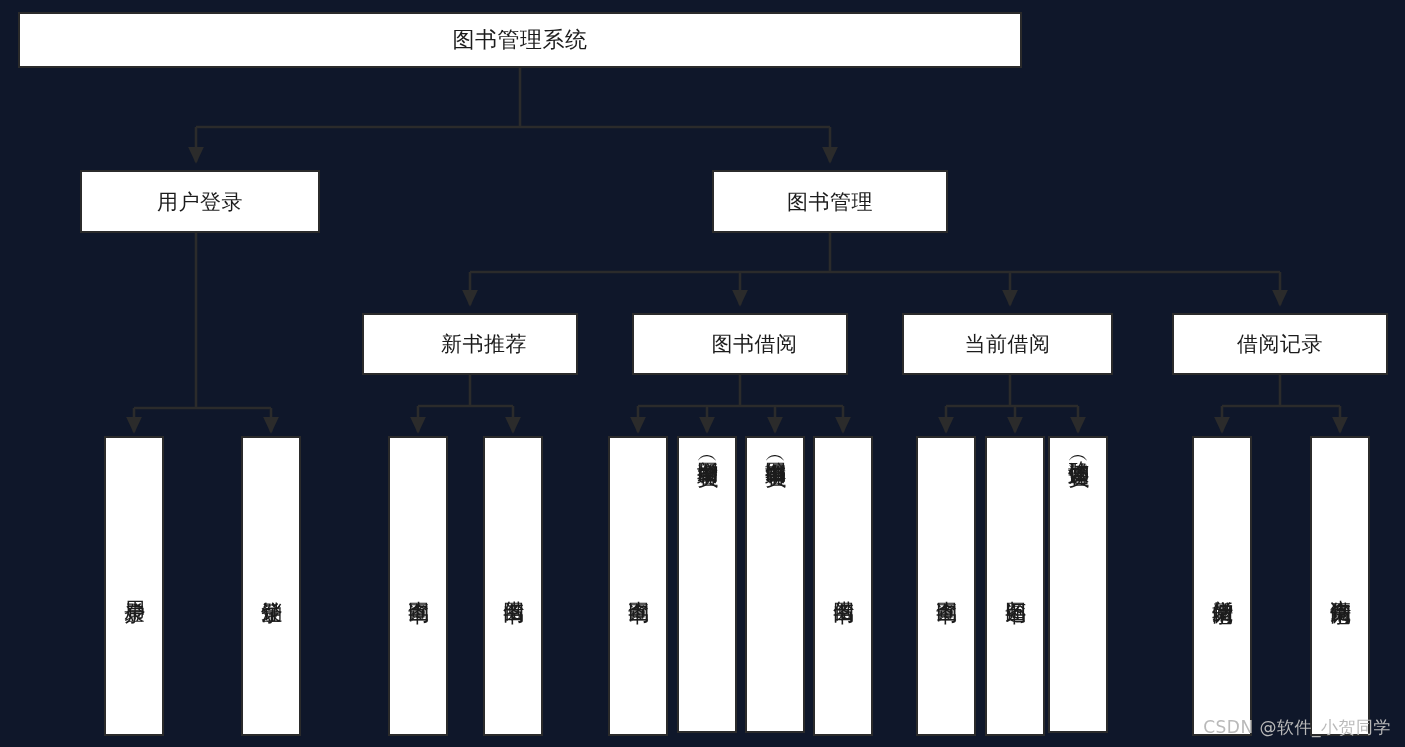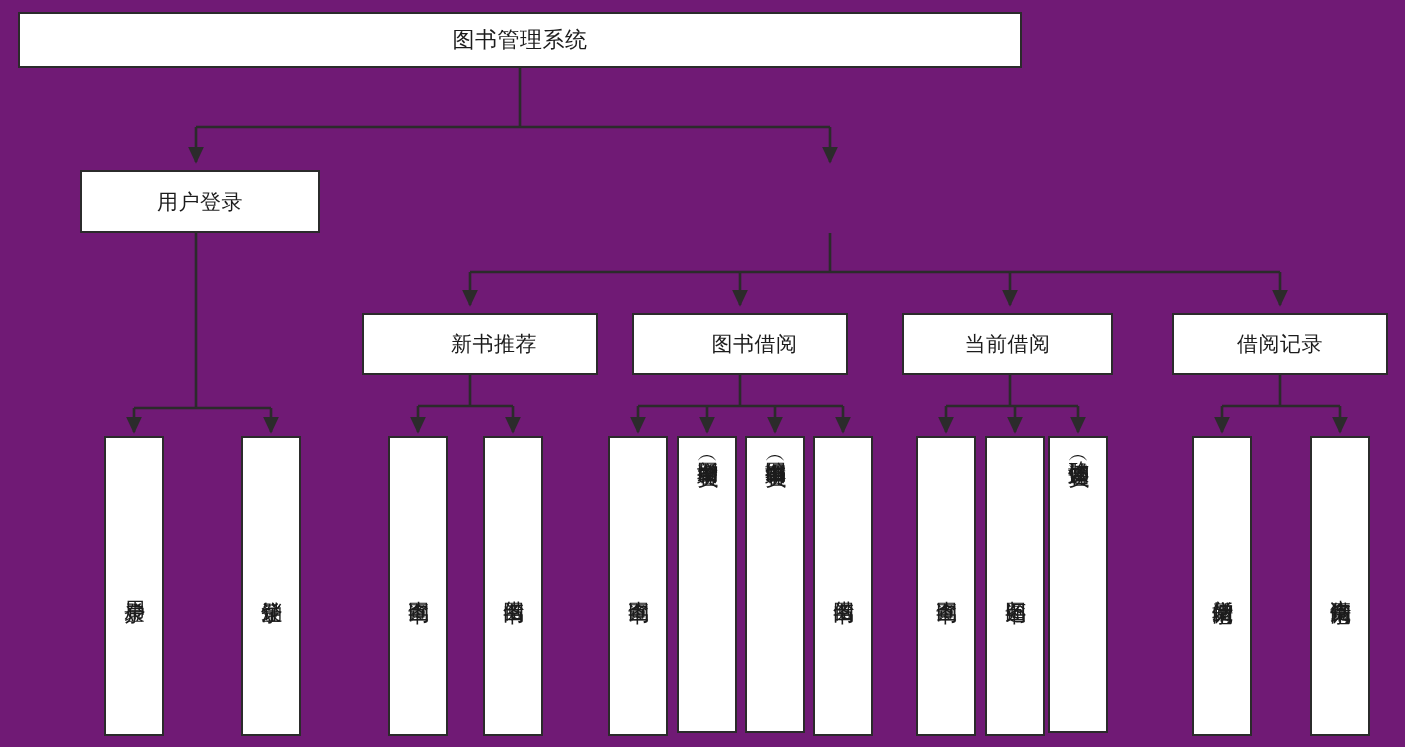--- a/index.html
+++ b/index.html
@@ -7,21 +7,21 @@
     padding: 0;
     background: #ffffff;
   }
   body {
     font-family: "DejaVu Sans", "Liberation Sans", sans-serif;
   }
   #canvas {
     position: relative;
     width: 1405px;
     height: 747px;
-    background: #701a75;
+    background: #0f172a;
     overflow: hidden;
   }
   #wires {
     position: absolute;
     left: 0;
     top: 0;
     width: 1405px;
     height: 747px;
     pointer-events: none;
   }
@@ -126,22 +126,25 @@
     </g>
   </svg>
 
   <div class="node root-node" style="left:18px; top:12px; width:1004px; height:56px;">
     <span>图书管理系统</span>
   </div>
 
   <div class="node h-node" style="left:80px; top:170px; width:240px; height:63px;">
     <span>用户登录</span>
   </div>
-
-  <div class="node h-node" style="left:362px; top:313px; width:236px; height:62px;padding-left:28px;">
+  <div class="node h-node" style="left:712px; top:170px; width:236px; height:63px;">
+    <span>图书管理</span>
+  </div>
+
+  <div class="node h-node" style="left:362px; top:313px; width:216px; height:62px;padding-left:28px;">
     <span>新书推荐</span>
   </div>
   <div class="node h-node" style="left:632px; top:313px; width:216px; height:62px;padding-left:29px;">
     <span>图书借阅</span>
   </div>
   <div class="node h-node" style="left:902px; top:313px; width:211px; height:62px;">
     <span>当前借阅</span>
   </div>
   <div class="node h-node" style="left:1172px; top:313px; width:216px; height:62px;">
     <span>借阅记录</span>
@@ -184,13 +187,14 @@
     <span class="leaf-text">确认归还（管理员）</span>
   </div>
 
   <div class="node leaf-node center-text" style="left:1192px; top:436px; width:60px; height:300px;">
     <span class="leaf-text">新增借阅记录</span>
   </div>
   <div class="node leaf-node center-text" style="left:1310px; top:436px; width:60px; height:300px;">
     <span class="leaf-text">查询借阅记录</span>
   </div>
 
+  <div class="watermark">CSDN @软件_小贺同学</div>
 </div>
 
 </body></html>

